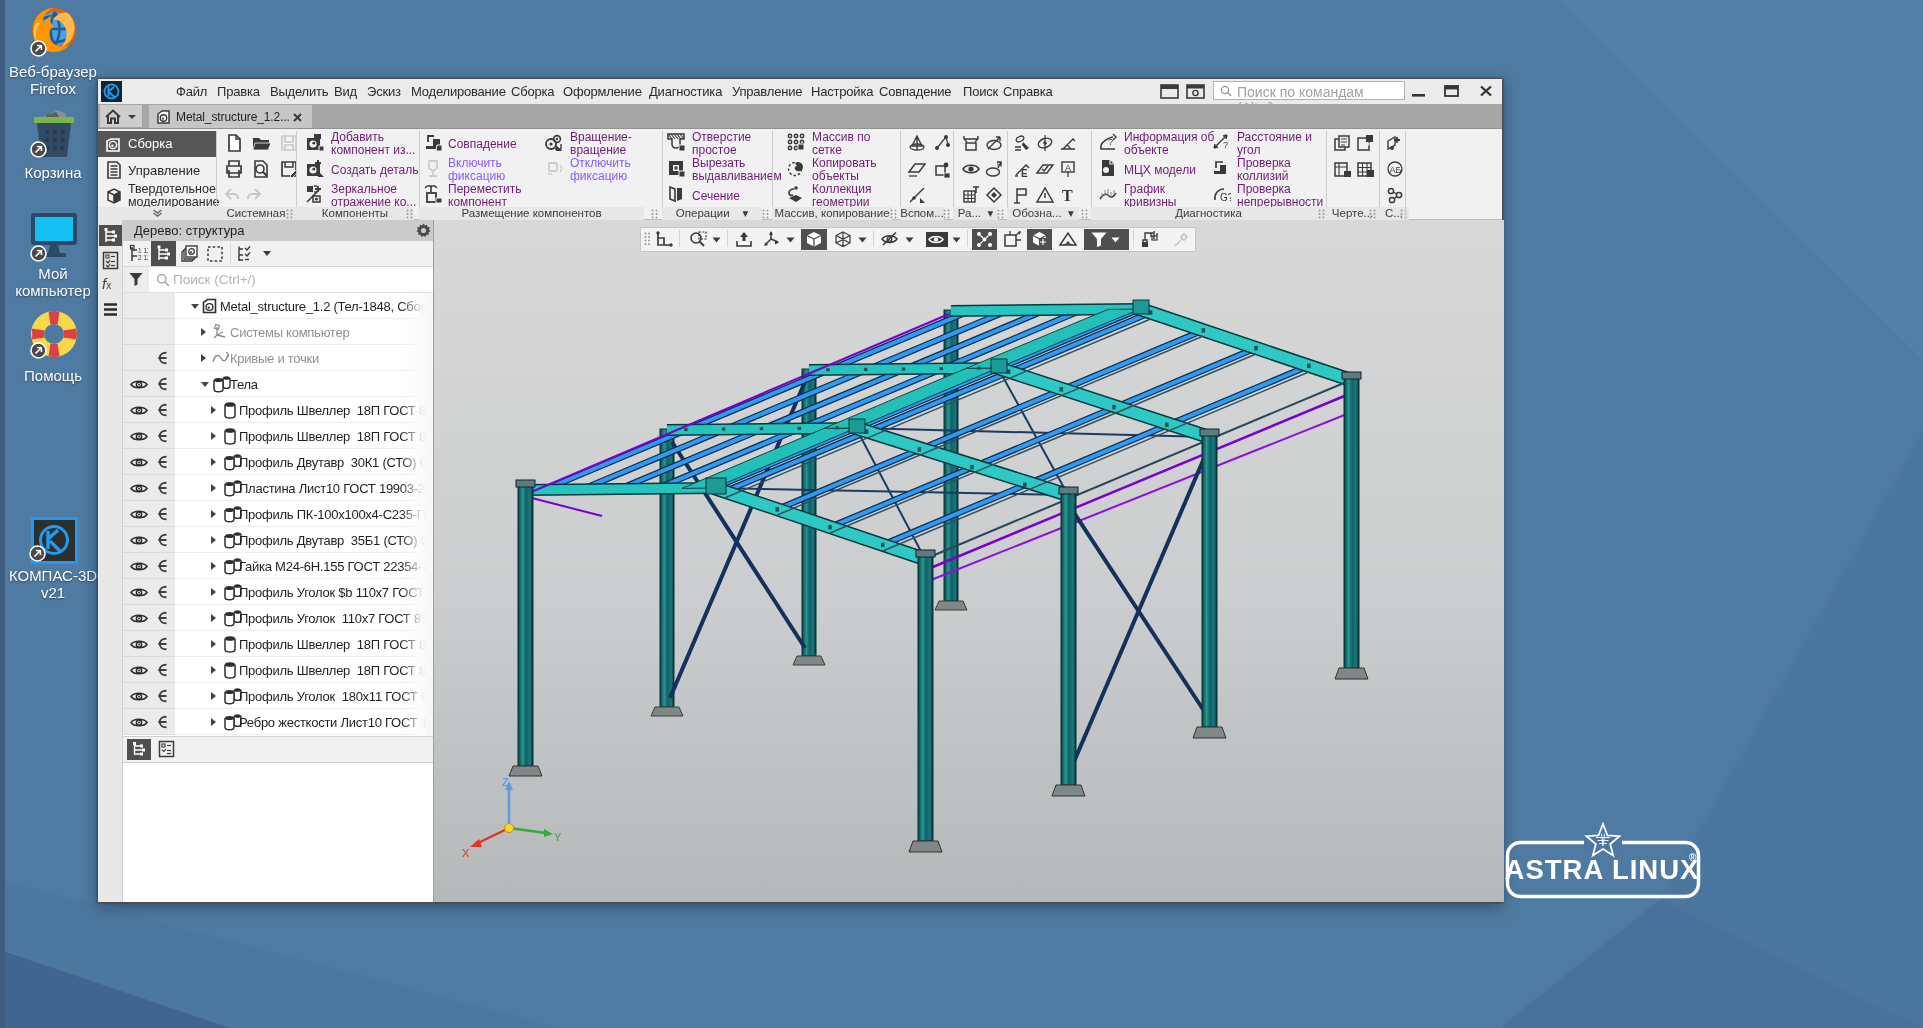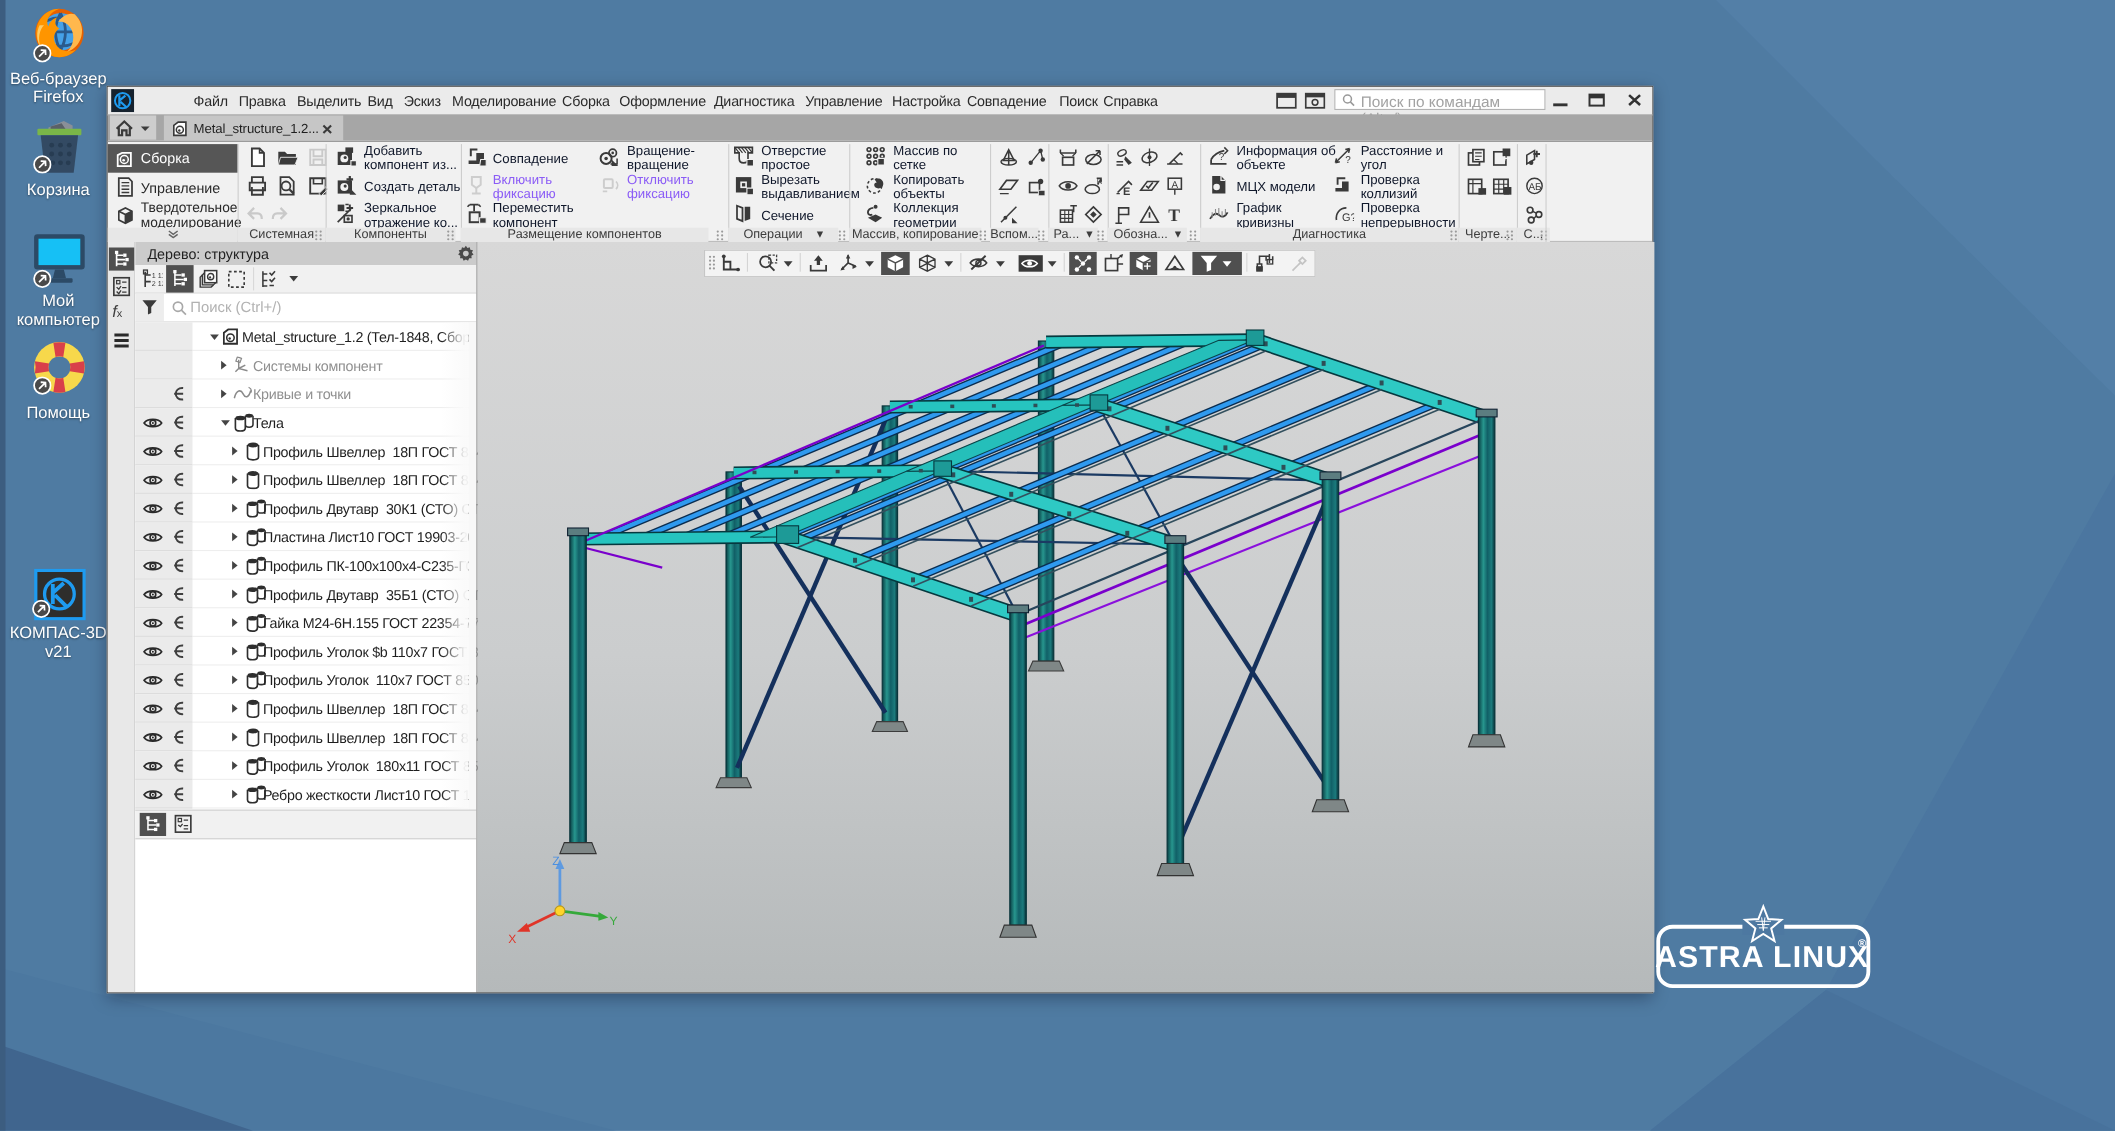--- a/index.html
+++ b/index.html
@@ -5,21 +5,21 @@
 .abs{position:absolute;}
 #desk{position:absolute;inset:0;background:#4e7aa1;}
 .dlabel{position:absolute;color:#fff;font-size:15px;text-align:center;text-shadow:0 1px 2px rgba(0,0,0,.45);width:120px;}
 #win{position:absolute;left:97px;top:78px;width:1406px;height:825px;background:#f1f1f1;border:1px solid #4e4e4e;box-sizing:border-box;box-shadow:0 4px 14px rgba(0,10,30,0.35),0 0 2px rgba(0,0,0,0.4);}
 #menubar{position:absolute;left:0;top:0;width:1404px;height:25px;background:#ebebeb;border-bottom:1px solid #d2d2d2;}
 .mi{position:absolute;top:5px;font-size:13px;color:#2b2b2b;letter-spacing:-0.2px;margin-left:48px;}
 #tabbar{position:absolute;left:0;top:25px;width:1404px;height:24px;background:#a6a6a6;}
 #ribbon{position:absolute;left:0;top:49px;width:1404px;height:92px;background:#f1f1f1;border-bottom:1px solid #bdbdbd;border-top:1px solid #929292;box-sizing:border-box;}
 .gdiv{position:absolute;top:2px;height:89px;width:1px;background:#cdcdcd;}
 .gstrip{position:absolute;top:78px;height:13px;background:#e7e7e7;font-size:11.5px;color:#3c3c3c;text-align:center;line-height:13px;}
-.rlab{position:absolute;font-size:12px;line-height:12.5px;color:#0f172a;white-space:nowrap;}
+.rlab{position:absolute;font-size:12px;line-height:12.5px;color:#701a75;white-space:nowrap;}
 .rlab.gray{color:#8b5cf6;}
 .ric{position:absolute;width:20px;height:20px;}
 #minibar{position:absolute;left:0;top:141px;width:25px;height:682px;background:#e8e8e8;border-right:1px solid #cfcfcf;box-sizing:border-box;}
 #tree{position:absolute;left:25px;top:141px;width:310px;height:682px;background:#fff;}
 #treehdr{position:absolute;left:0;top:0;width:310px;height:21px;background:#cbcbcb;font-size:13px;color:#222;line-height:21px;padding-left:11px;box-sizing:border-box;}
 #treetb{position:absolute;left:0;top:21px;width:310px;height:26px;background:#f1f1f1;border-bottom:1px solid #d7d7d7;box-sizing:border-box;}
 #treesearch{position:absolute;left:0;top:47px;width:310px;height:26px;background:#fff;border-bottom:1px solid #e0e0e0;box-sizing:border-box;}
 .trow{position:absolute;left:0;width:303px;height:26px;}
 .trow .zone{position:absolute;left:0;top:0;width:52px;height:26px;background:#ebebeb;border-bottom:1px solid #dcdcdc;box-sizing:border-box;}
 .trow .rt{position:absolute;top:6px;font-size:13px;color:#1f1f1f;white-space:nowrap;letter-spacing:-0.25px;}
@@ -736,21 +736,21 @@
 <div style="position:absolute;left:52px;top:25px;width:251px;height:1px;background:#eeeeee"></div>
 </div>
 <div class="trow" style="top:99px">
           <div class="zone">
 </div>
 <div class="exp closed" style="left:78px"></div>
 <svg class="abs" style="left:89px;top:5px" width="17" height="17" viewBox="0 0 17 17">
             <path d="M5 3 L5 11 L13 13 M5 11 L2 14 M5 11 L11 8" fill="none" stroke="#8a8a8a" stroke-width="1.3"></path>
             <rect x="3" y="1" width="4" height="4" fill="none" stroke="#8a8a8a" stroke-width="1.1" transform="rotate(20 5 3)"></rect>
           </svg>
-<span class="rt gray" style="left:107px">Системы компонент</span>
+<span class="rt gray" style="left:107px">Системы компьютер</span>
 <div style="position:absolute;left:52px;top:25px;width:251px;height:1px;background:#eeeeee"></div>
 </div>
 <div class="trow" style="top:125px">
           <div class="zone">
 <svg class="abs" style="left:31px;top:6px" width="15" height="14" viewBox="0 0 15 14">
               <path d="M12.5 1.8 C3.5 1 3.5 13 12.5 12.2 M4.3 7 L12.5 7" fill="none" stroke="#3f3f3f" stroke-width="1.8"></path>
             </svg>
 </div>
 <div class="exp closed" style="left:78px"></div>
 <svg class="abs" style="left:89px;top:6px" width="18" height="14" viewBox="0 0 18 14">

